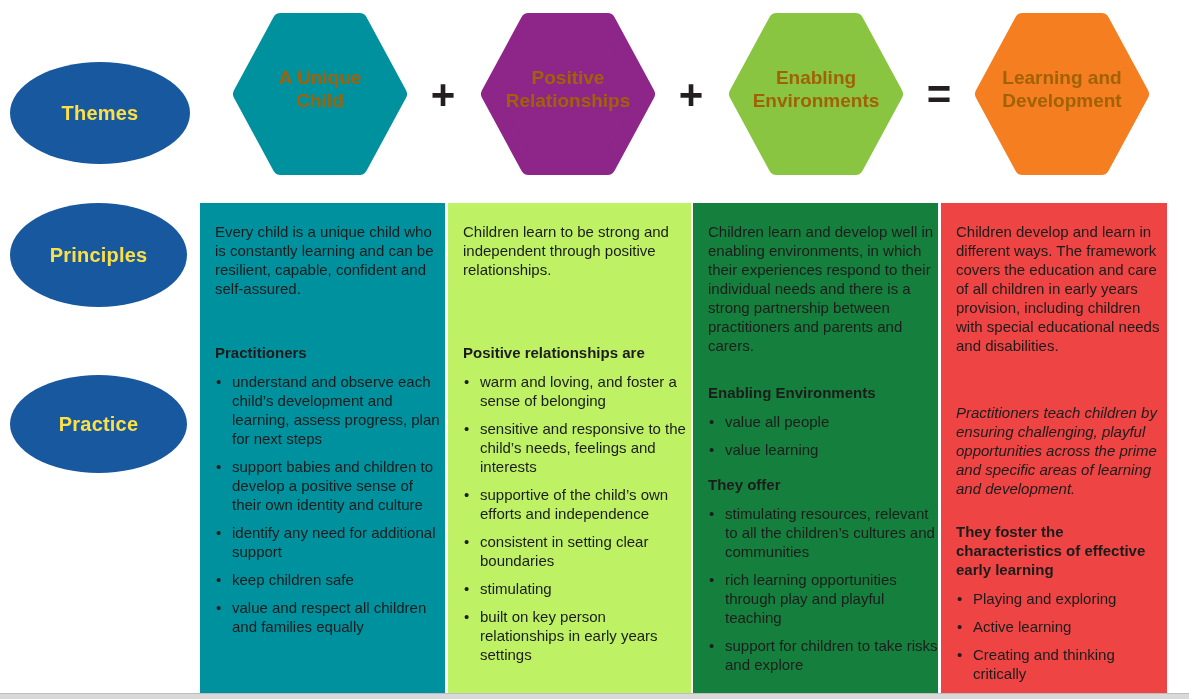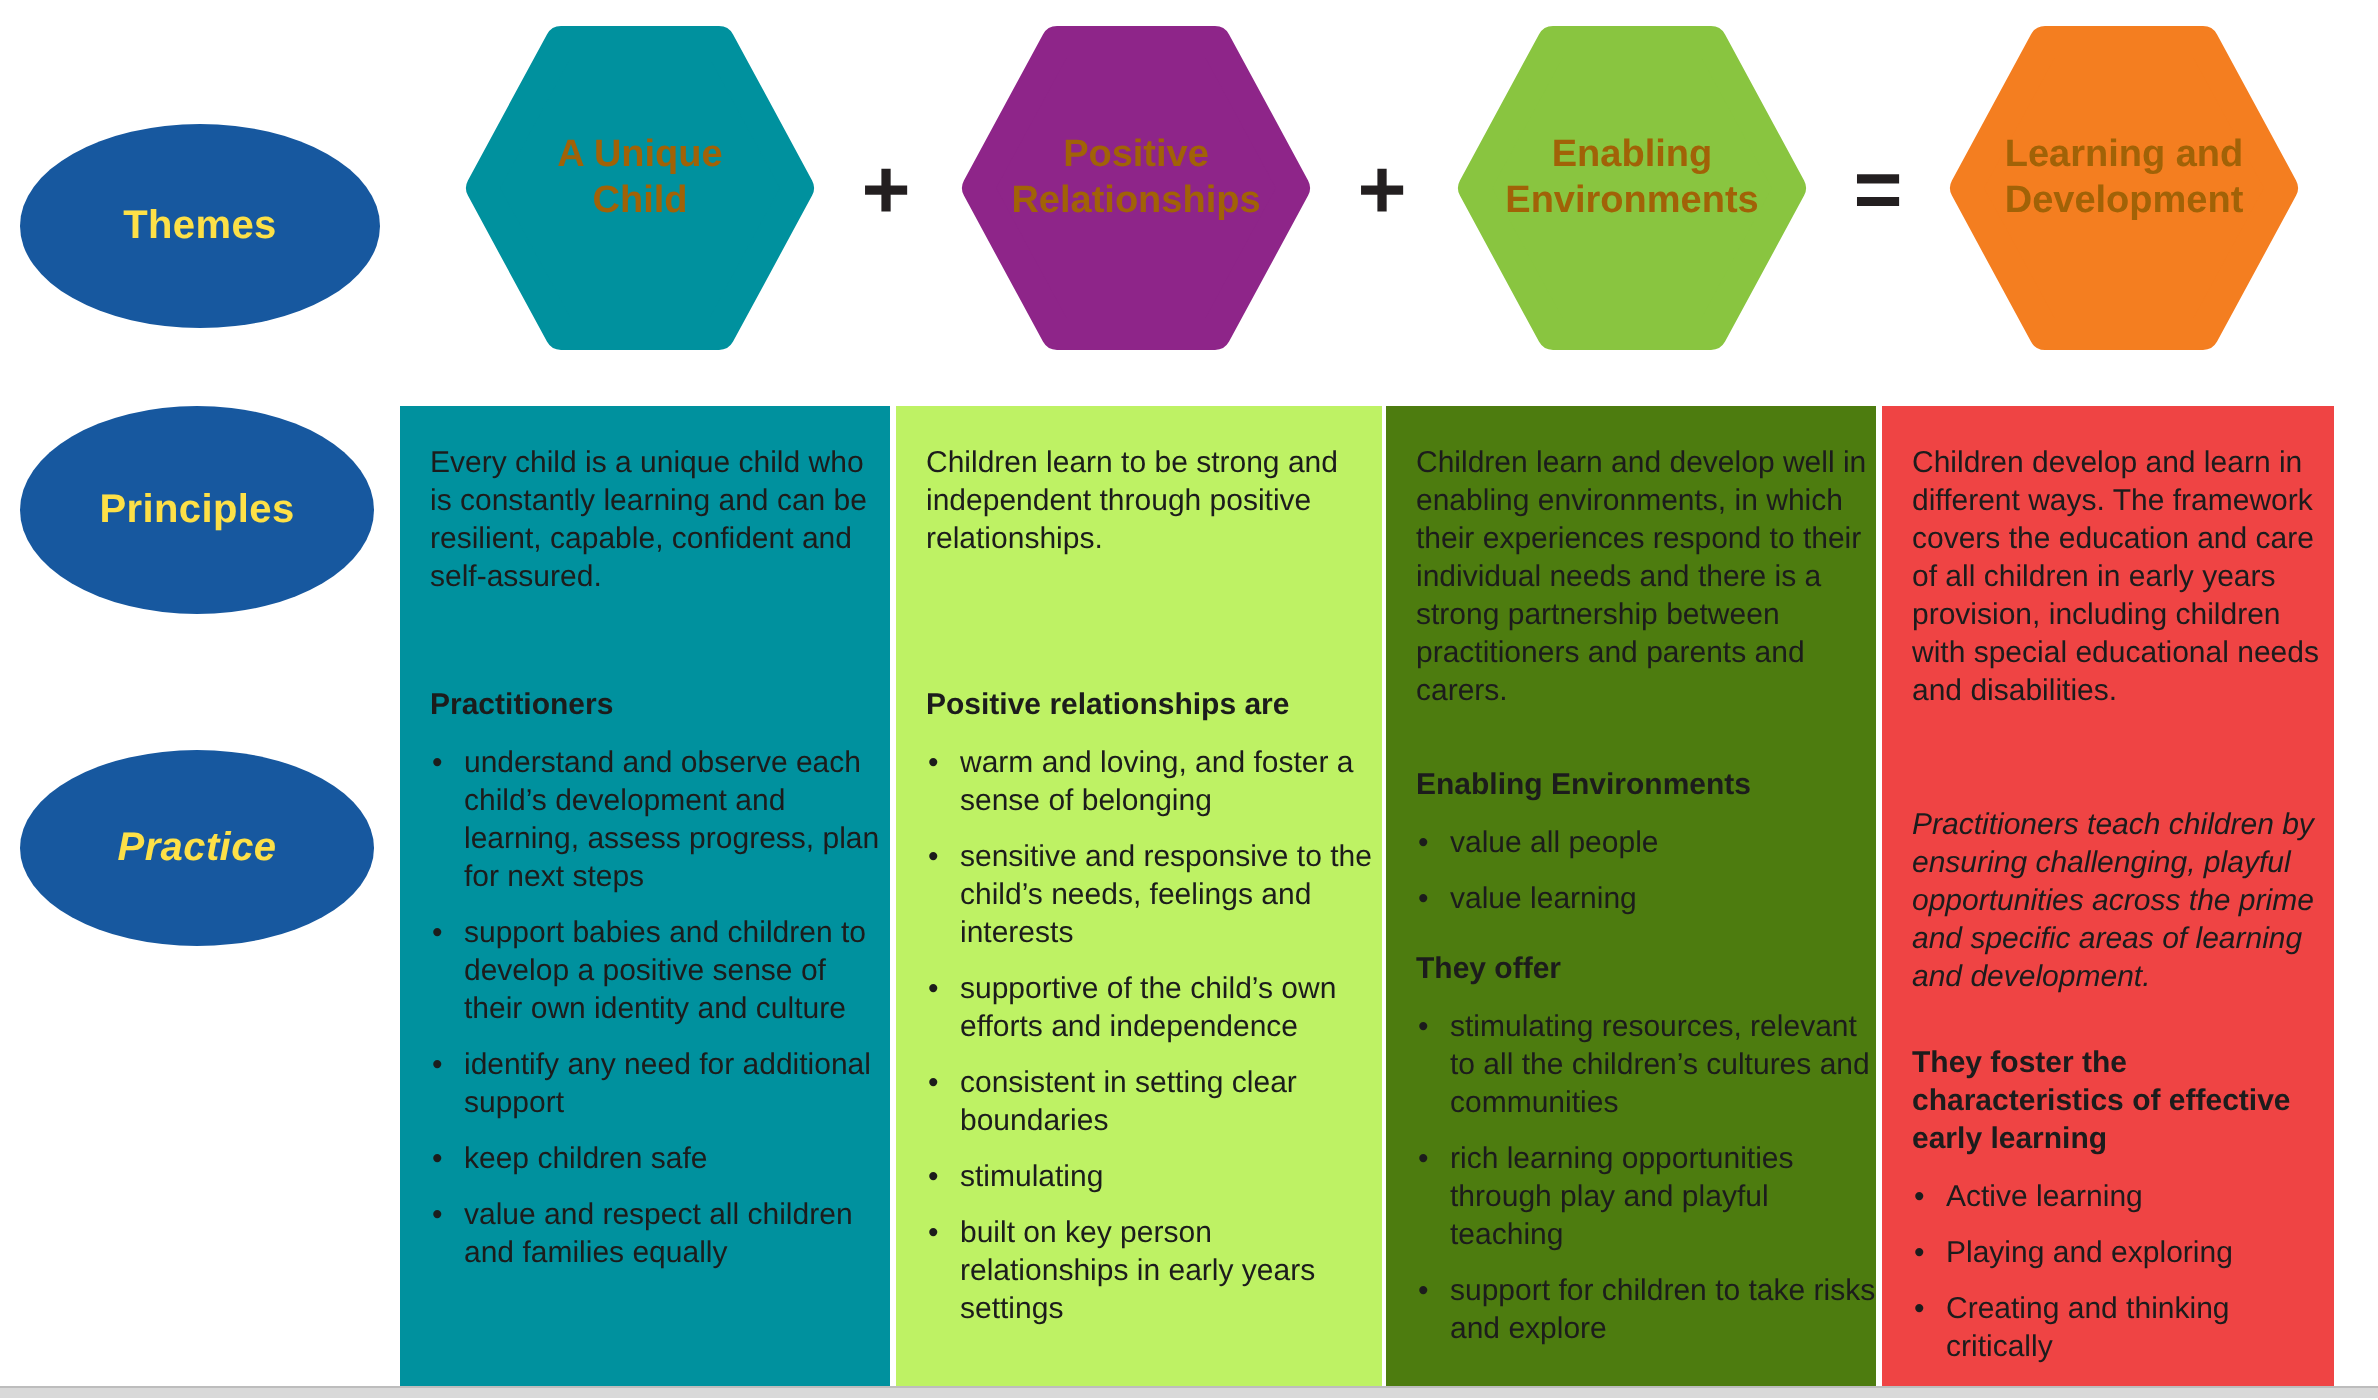--- a/index.html
+++ b/index.html
@@ -6,21 +6,21 @@
   body{width:1189px;height:700px;position:relative;overflow:hidden;
        font-family:"Liberation Sans","DejaVu Sans",sans-serif;}
   .canvas{position:absolute;inset:0;}
 
   
   .oval{position:absolute;background:#17589F;border-radius:50%;
         display:flex;align-items:center;justify-content:center;}
   .oval span{color:#fde047;font-weight:bold;font-size:20px;letter-spacing:.2px;}
   .oval-themes{left:10px;top:62px;width:180px;height:102px;}
   .oval-principles{left:10px;top:203px;width:177px;height:104px;}
-  .oval-practice{left:10px;top:375px;width:177px;height:98px;font-style:italic;}
+  .oval-practice{left:10px;top:375px;width:177px;height:98px;}
 
   
   .hex{position:absolute;top:13px;width:176px;height:162px;}
   .hex svg{position:absolute;left:0;top:0;}
   .hex-label{position:absolute;inset:0;display:flex;flex-direction:column;
              align-items:center;justify-content:center;padding-bottom:10px;
              color:#a16207;font-weight:bold;font-size:19px;line-height:23px;
              text-align:center;}
   .hex1{left:232px;} .hex2{left:480px;} .hex3{left:728px;} .hex4{left:974px;}
   .fill0{fill:#00919E;stroke:#00919E;}
@@ -32,21 +32,21 @@
   
   .op{position:absolute;top:70px;width:50px;height:50px;color:#231F20;
       font-weight:bold;font-size:42px;line-height:50px;text-align:center;}
   .op-plus1{left:418px;} .op-plus2{left:666px;} .op-equals{left:914px;}
 
   
   .col{position:absolute;top:203px;height:490px;box-sizing:border-box;
        padding:19px 0 0 15px;color:#1C1C1C;font-size:15px;line-height:19px;}
   .col0{left:200px;width:245px;background:#00919E;}
   .col1{left:448px;width:243px;background:#bef264;}
-  .col2{left:693px;width:245px;background:#4d7c0f;}
+  .col2{left:693px;width:245px;background:#15803d;}
   .col3{left:941px;width:226px;background:#ef4444;}
 
   .principle{margin:0;}
   .ph121{height:121px;} .ph161{height:161px;} .ph181{height:181px;}
   .intro{margin:0;height:119px;font-style:italic;}
 
   .heading{margin:0 0 10px 0;font-size:15px;line-height:19px;font-weight:bold;}
   .bullets{list-style:none;margin:0;padding:0;}
   .bullets li{position:relative;padding-left:17px;margin:0 0 9px 0;}
   .bullets li::before{content:"\2022";position:absolute;left:1px;top:0;}
@@ -164,22 +164,22 @@
       </ul>
     </div>
   </div>
 
   <div class="col col3">
     <p class="principle ph181">Children develop and learn in different ways. The framework covers the education and care of all children in early years provision, including children with special educational needs and disabilities.</p>
     <p class="intro">Practitioners teach children by ensuring challenging, playful opportunities across the prime and specific areas of learning and development.</p>
     <div class="section">
       <h3 class="heading">They foster the characteristics of effective early learning</h3>
       <ul class="bullets">
+        <li>Playing and exploring</li>
         <li>Active learning</li>
-        <li>Playing and exploring</li>
         <li>Creating and thinking critically</li>
       </ul>
     </div>
   </div>
 
   <div class="bottom-bar"></div>
 
 </div>
 
 </body></html>

